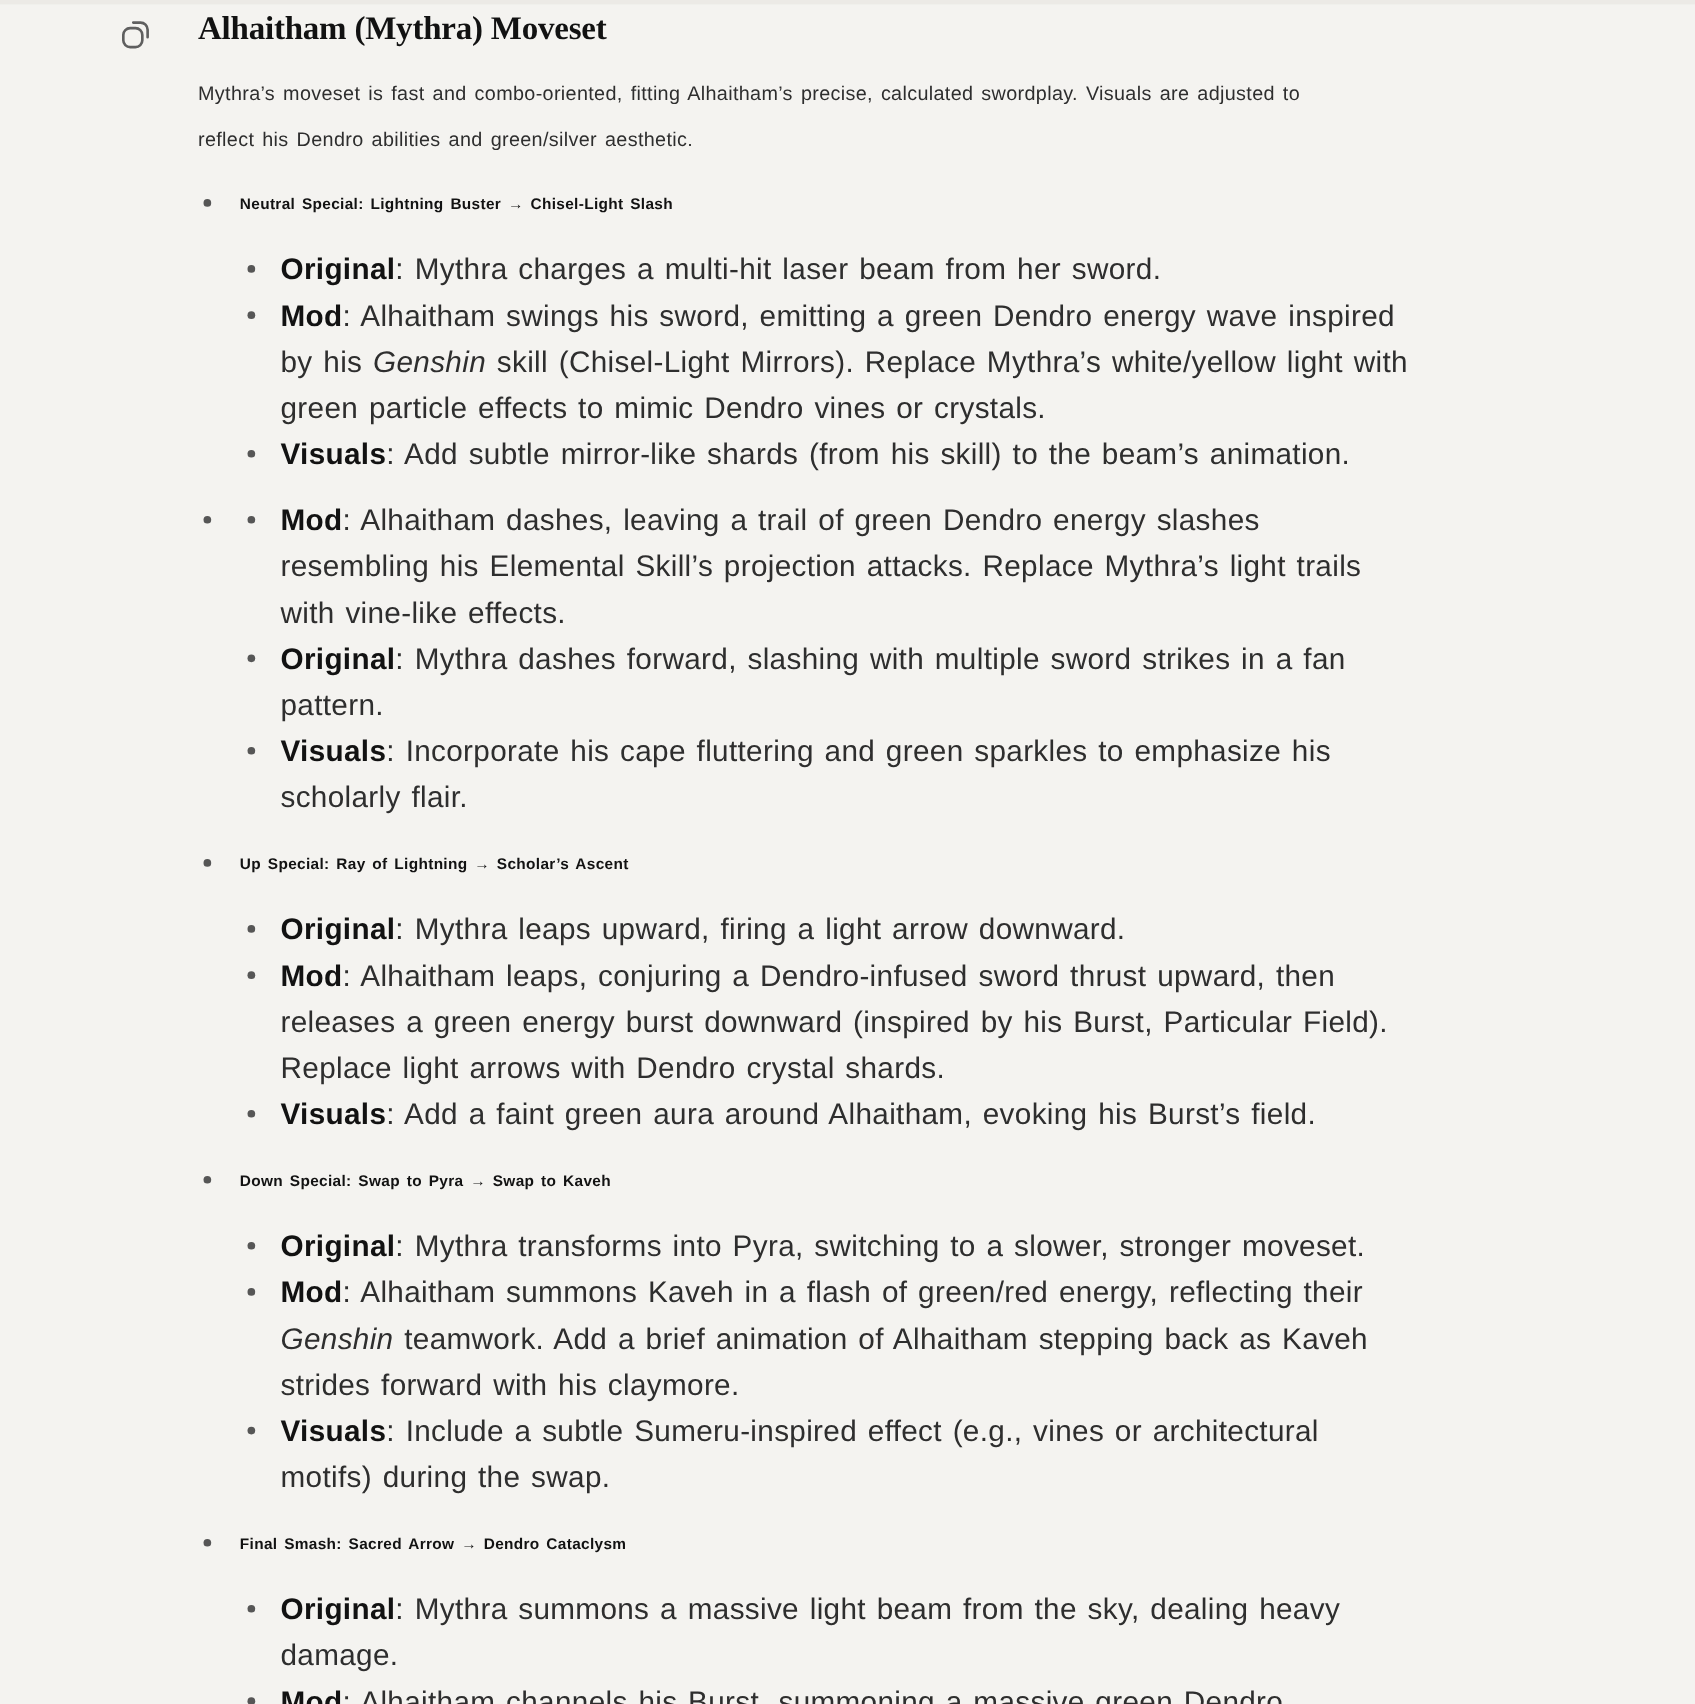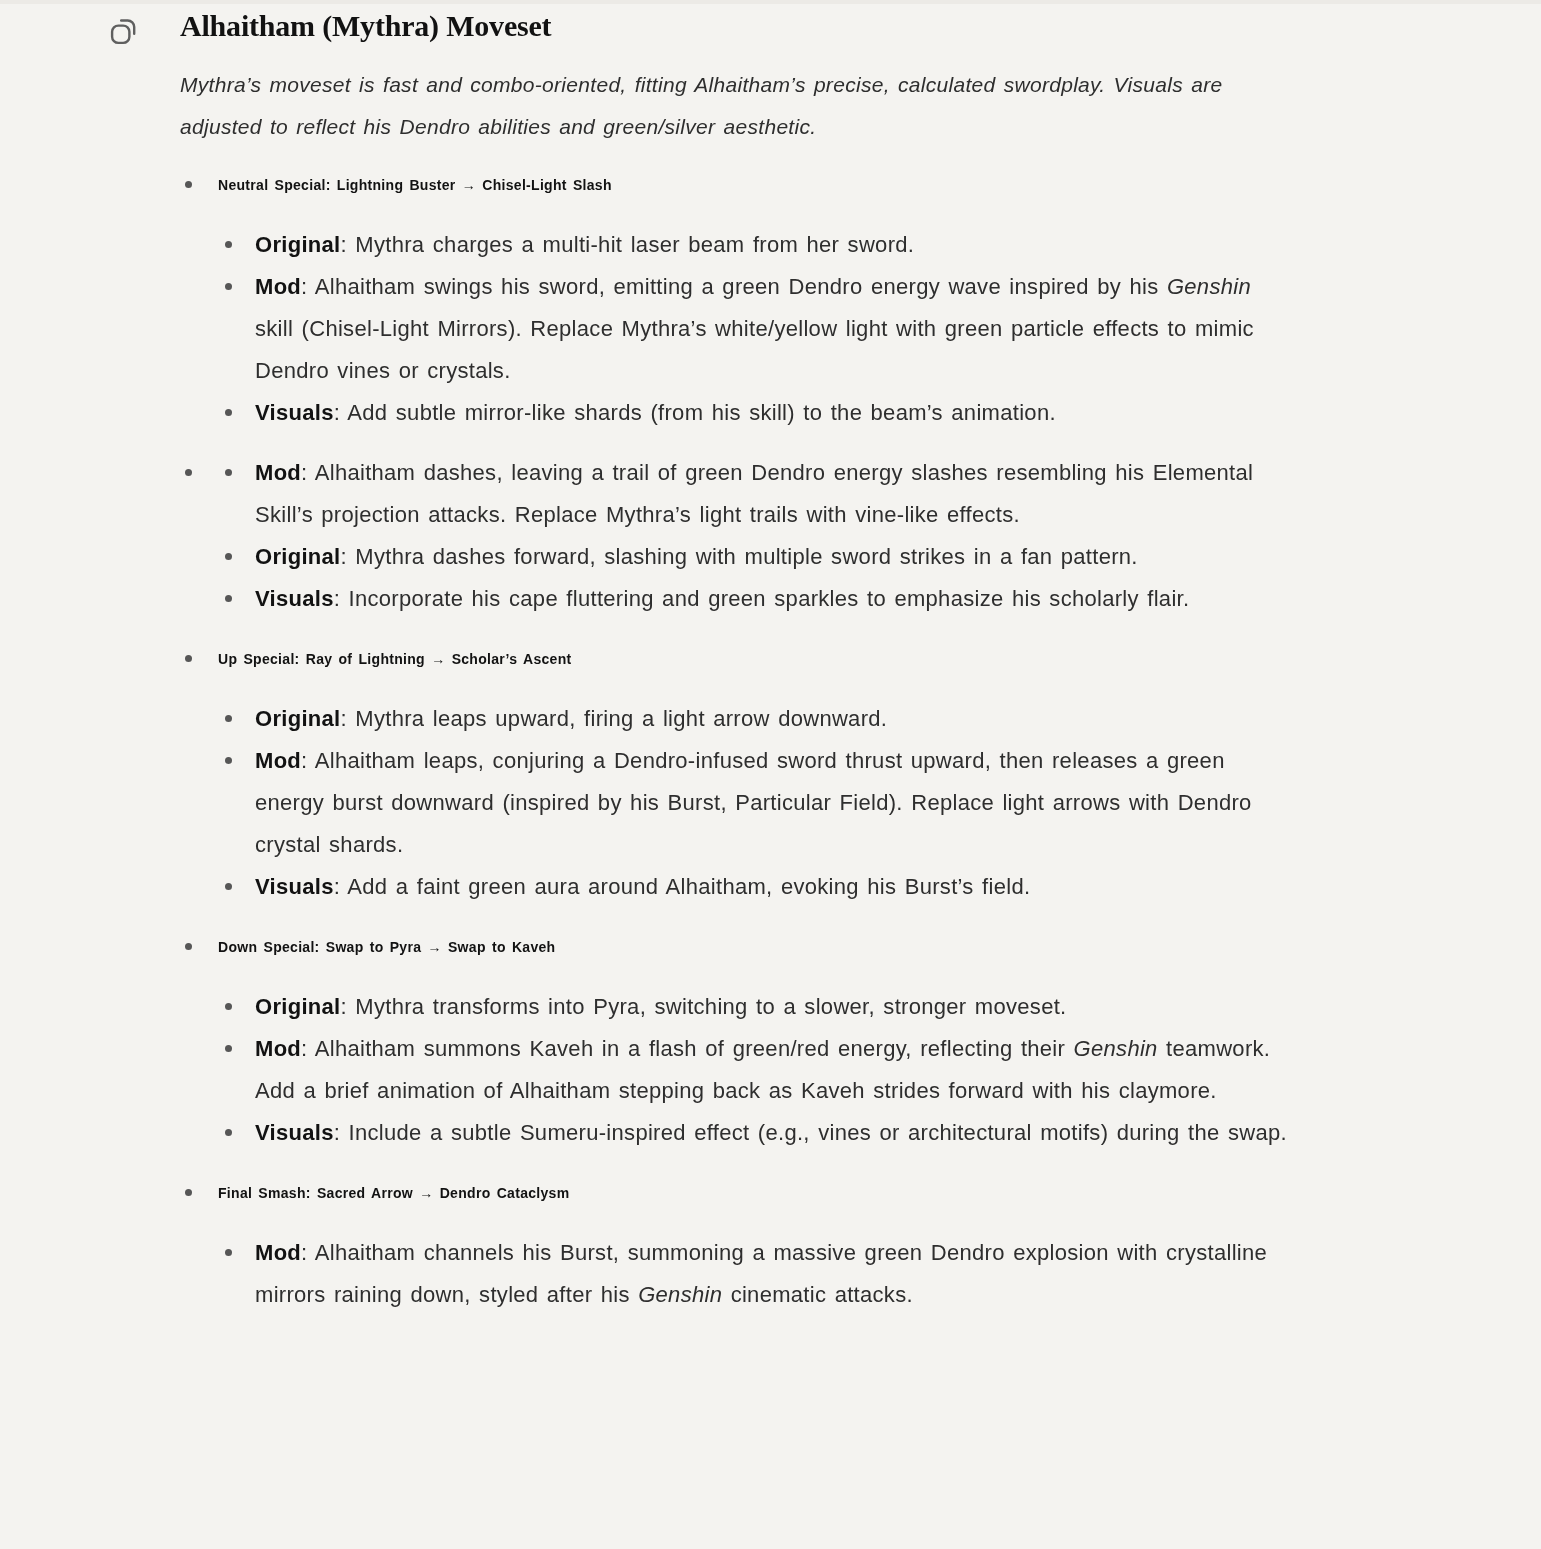--- a/index.html
+++ b/index.html
@@ -32,42 +32,41 @@
     stroke-width: 1.7; stroke-linecap: round; stroke-linejoin: round;
   }
   h1.title {
     font-size: 30px; line-height: 40px; font-weight: 700;
     color: var(--heading, #121212);
     letter-spacing: -0.2px;
     margin: 0 0 18px 0;
     font-family: Liberation Serif, serif;
   }
   .intro {
-    font-size: 21px; line-height: 42px;
+    font-size: 18px; line-height: 42px;
     letter-spacing: 0.3px; word-spacing: 2px;
     margin: 0 0 16px 0;
     max-width: 1045px;
-    font-style: italic;
   }
   ul { list-style: none; margin: 0; padding: 0; }
   .top-list > li { position: relative; padding-left: 38px; }
   .top-list > li::before {
     content: ""; position: absolute; left: 5px; top: 17px;
     width: 7px; height: 7px; border-radius: 50%;
     background: var(--bullet, #565656);
   }
   .section-heading {
     font-size: 14px; line-height: 42px; font-weight: 700;
     color: var(--heading, #121212);
     letter-spacing: 0.3px; word-spacing: 2px;
   }
   .sub-list { margin: 18px 0; }
   .sub-list > li {
     position: relative; padding-left: 37px;
-    font-size: 22px; line-height: 42px;
+    font-size: 27px; line-height: 42px;
     letter-spacing: 0.3px; word-spacing: 2px;
     max-width: 1072px;
     box-sizing: border-box;
   }
   .sub-list > li::before {
     content: ""; position: absolute; left: 7px; top: 17px;
     width: 7px; height: 7px; border-radius: 50%;
     background: var(--bullet, #565656);
   }
   strong { font-weight: 700; color: var(--heading, #121212); }
@@ -157,20 +156,23 @@
 
   <li>
     <span><strong>Visuals</strong>: Include a subtle Sumeru-inspired effect (e.g., vines or architectural motifs) during the swap.</span>
   </li>
 </ul>
   </li>
 
   <li>
     <div class="section-heading">Final Smash: Sacred Arrow → Dendro Cataclysm</div>
     <ul class="sub-list">
+  <li>
+    <span><strong>Original</strong>: Mythra summons a massive light beam from the sky, dealing heavy damage.</span>
+  </li>
 
   <li>
     <span><strong>Mod</strong>: Alhaitham channels his Burst, summoning a massive green Dendro explosion with crystalline mirrors raining down, styled after his <em>Genshin</em> cinematic attacks.</span>
   </li>
 
 </ul>
   </li>
 </ul>
 
 </div>

